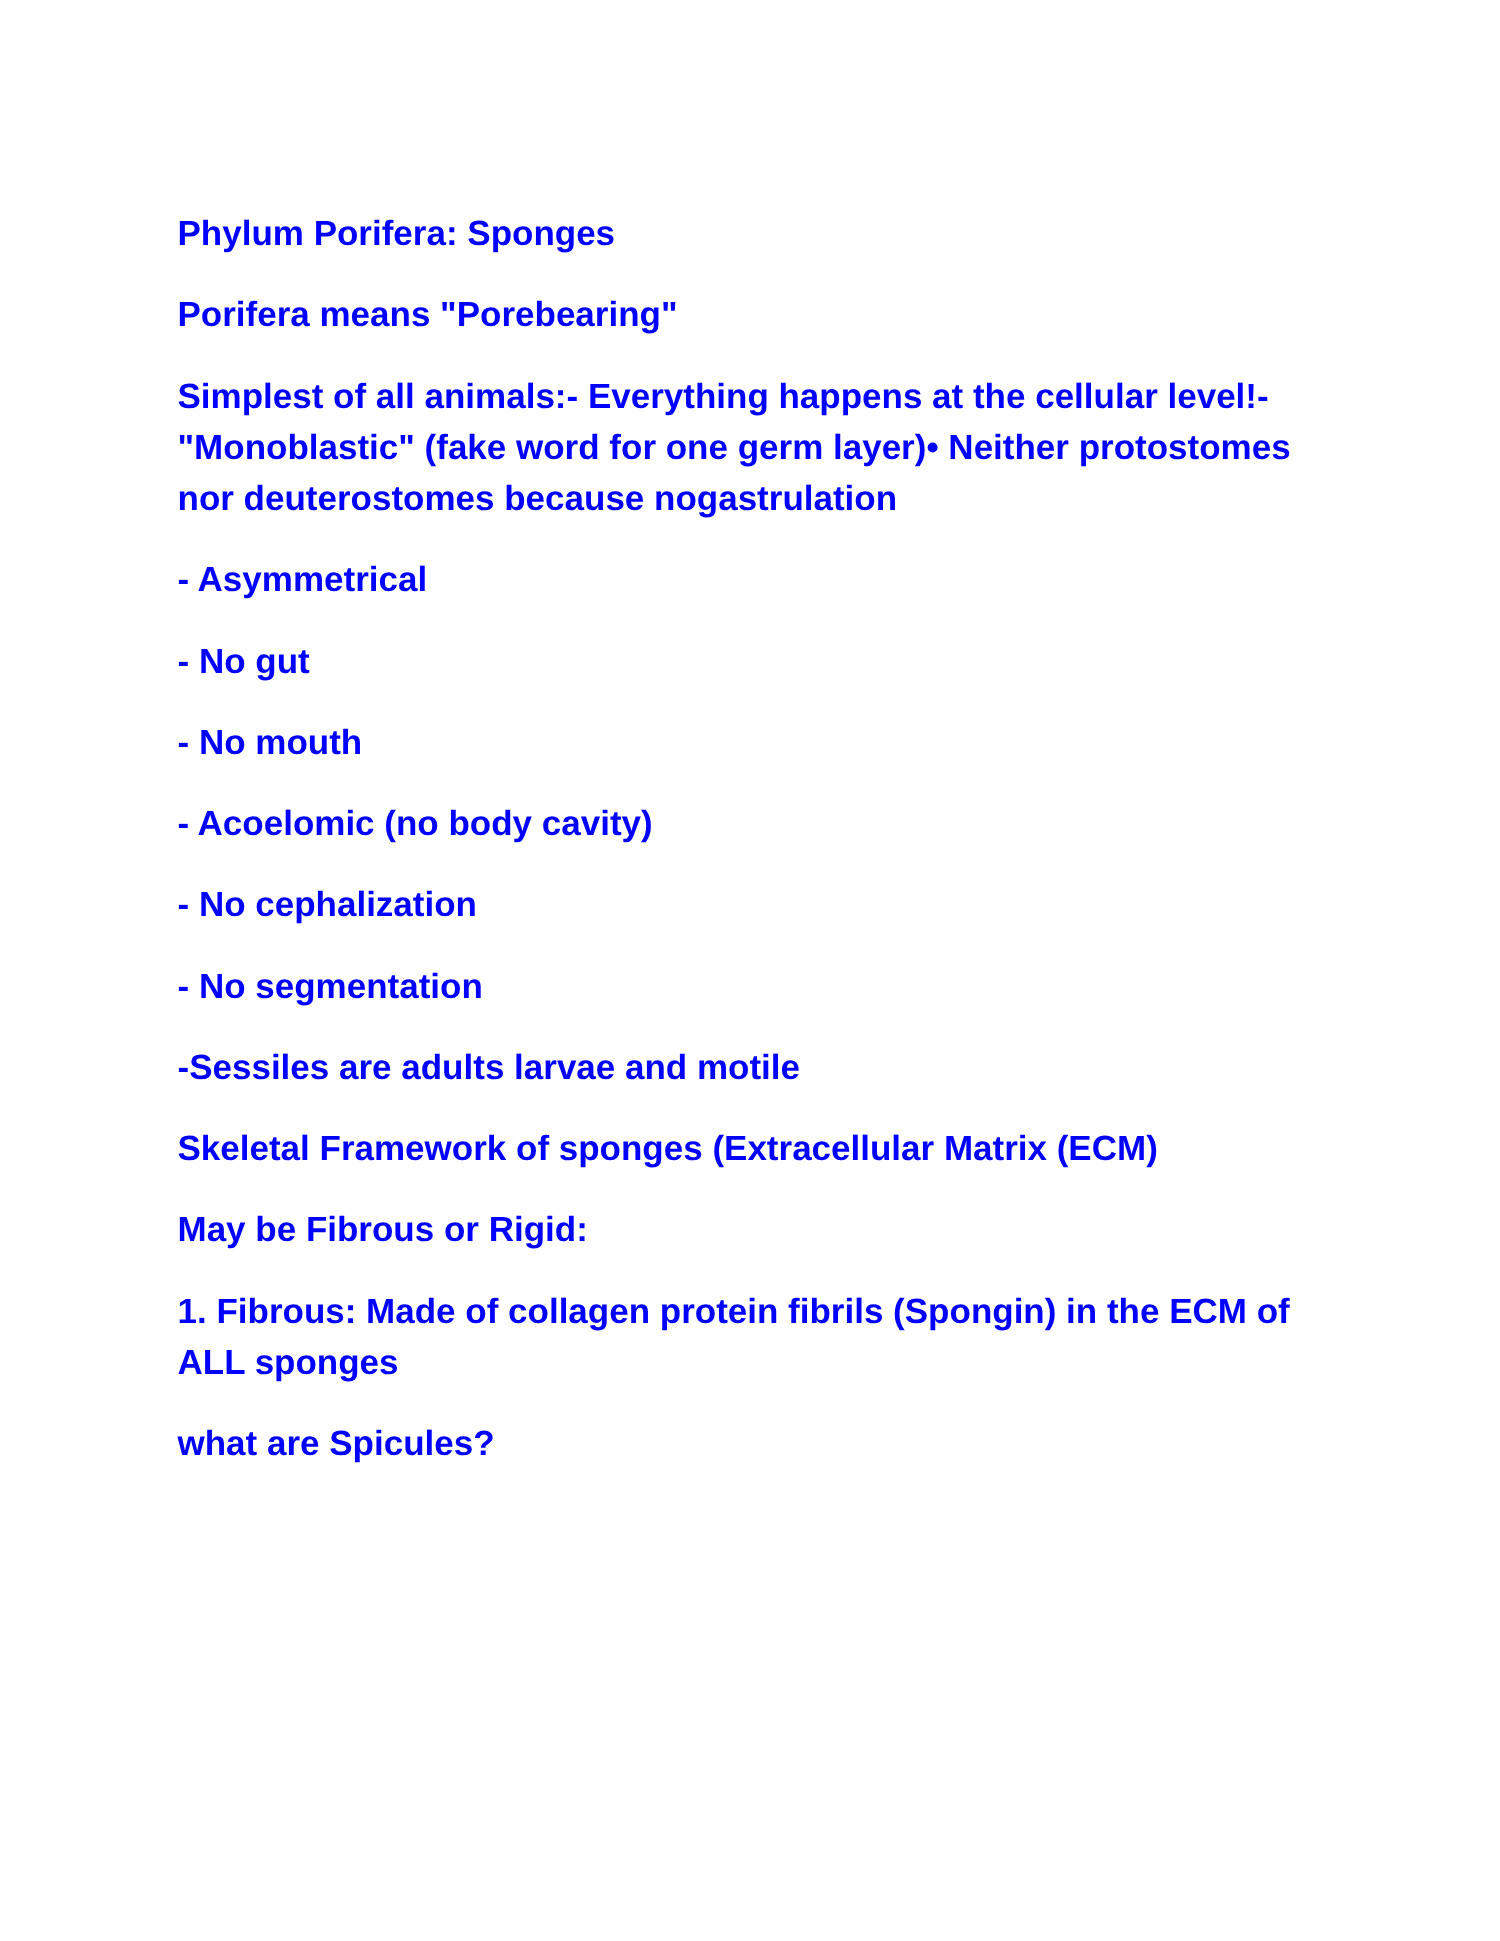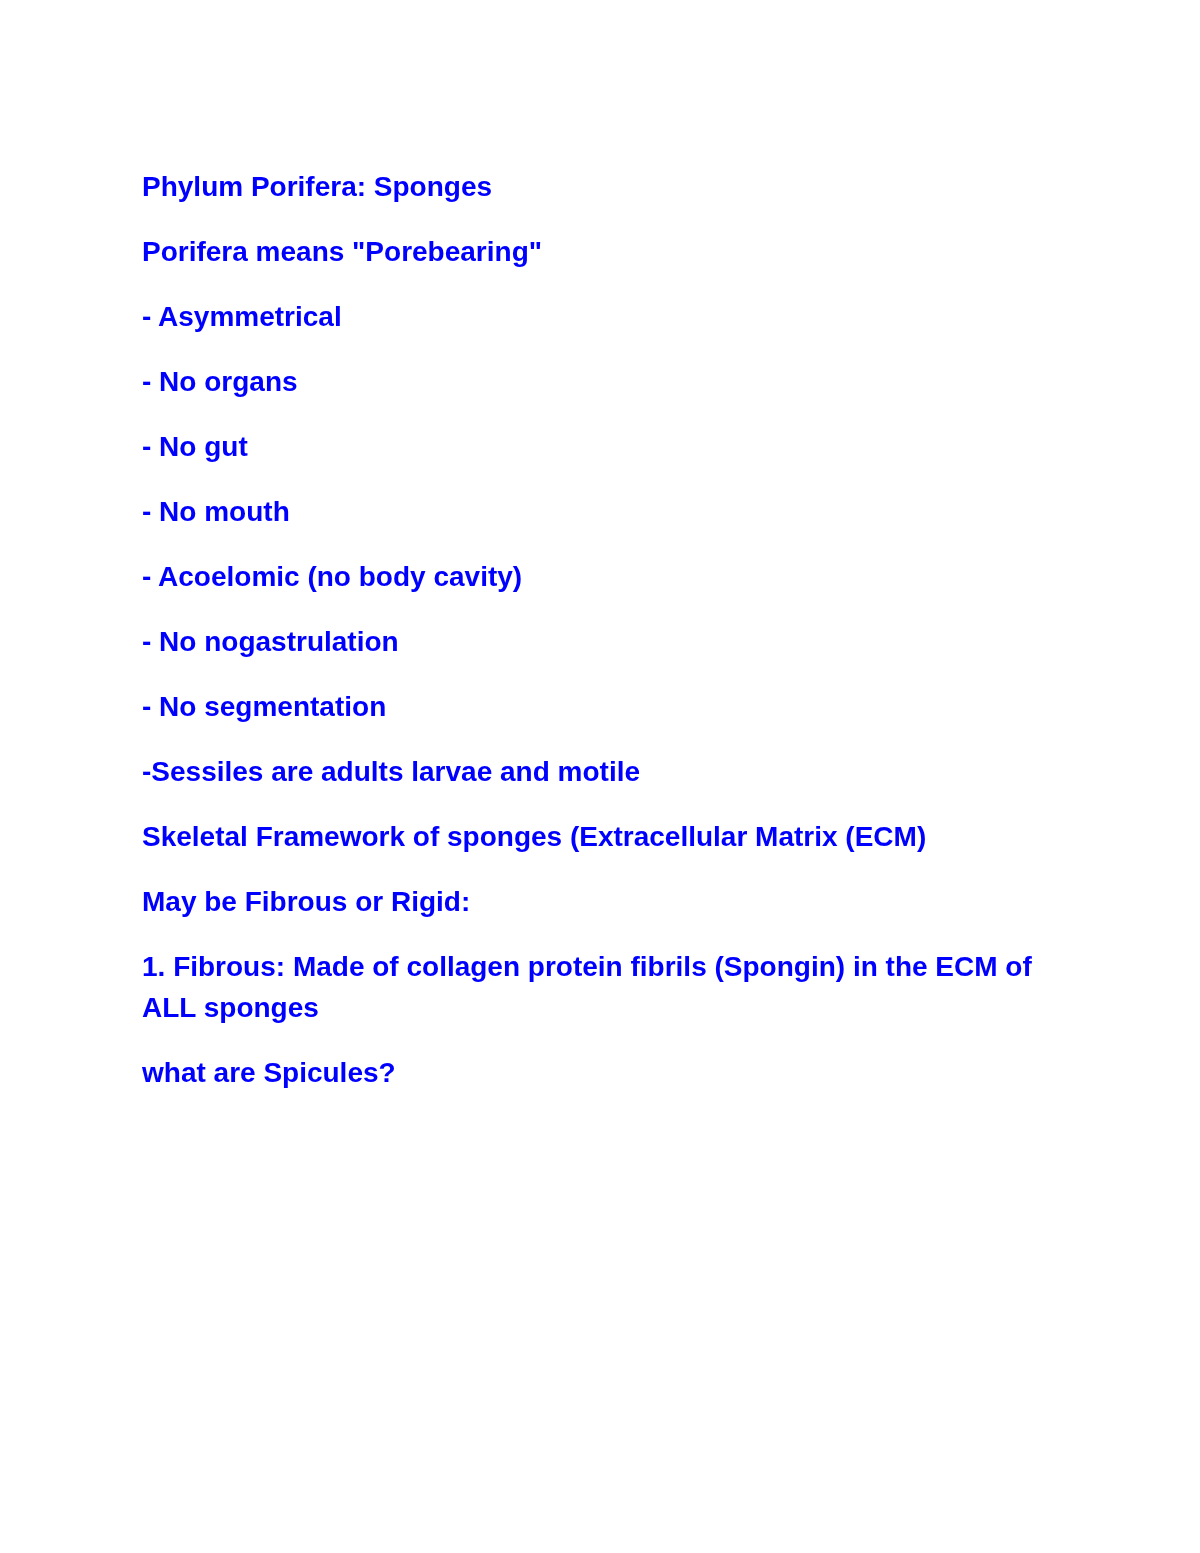--- a/index.html
+++ b/index.html
@@ -39,26 +39,26 @@
       letter-spacing: 0px;
     }
   </style>
 </head>
 <body>
 
 <div class="page">
   <div class="content">
     <p class="para">Phylum Porifera: Sponges</p>
     <p class="para">Porifera means "Porebearing"</p>
+    <p class="para">Simplest of all animals:- Everything happens at the cellular level!- "Monoblastic" (fake word for one germ layer)• Neither protostomes nor deuterostomes because nogastrulation</p>
     <p class="para">- Asymmetrical</p>
-    <p class="para">- No organs</p>
     <p class="para">- No gut</p>
     <p class="para">- No mouth</p>
     <p class="para">- Acoelomic (no body cavity)</p>
-    <p class="para">- No nogastrulation</p>
+    <p class="para">- No cephalization</p>
     <p class="para">- No segmentation</p>
     <p class="para">-Sessiles are adults larvae and motile</p>
     <p class="para">Skeletal Framework of sponges (Extracellular Matrix (ECM)</p>
     <p class="para">May be Fibrous or Rigid:</p>
     <p class="para">1. Fibrous: Made of collagen protein fibrils (Spongin) in the ECM of ALL sponges</p>
     <p class="para">what are Spicules?</p>
   </div>
 </div>
 
 </body></html>

